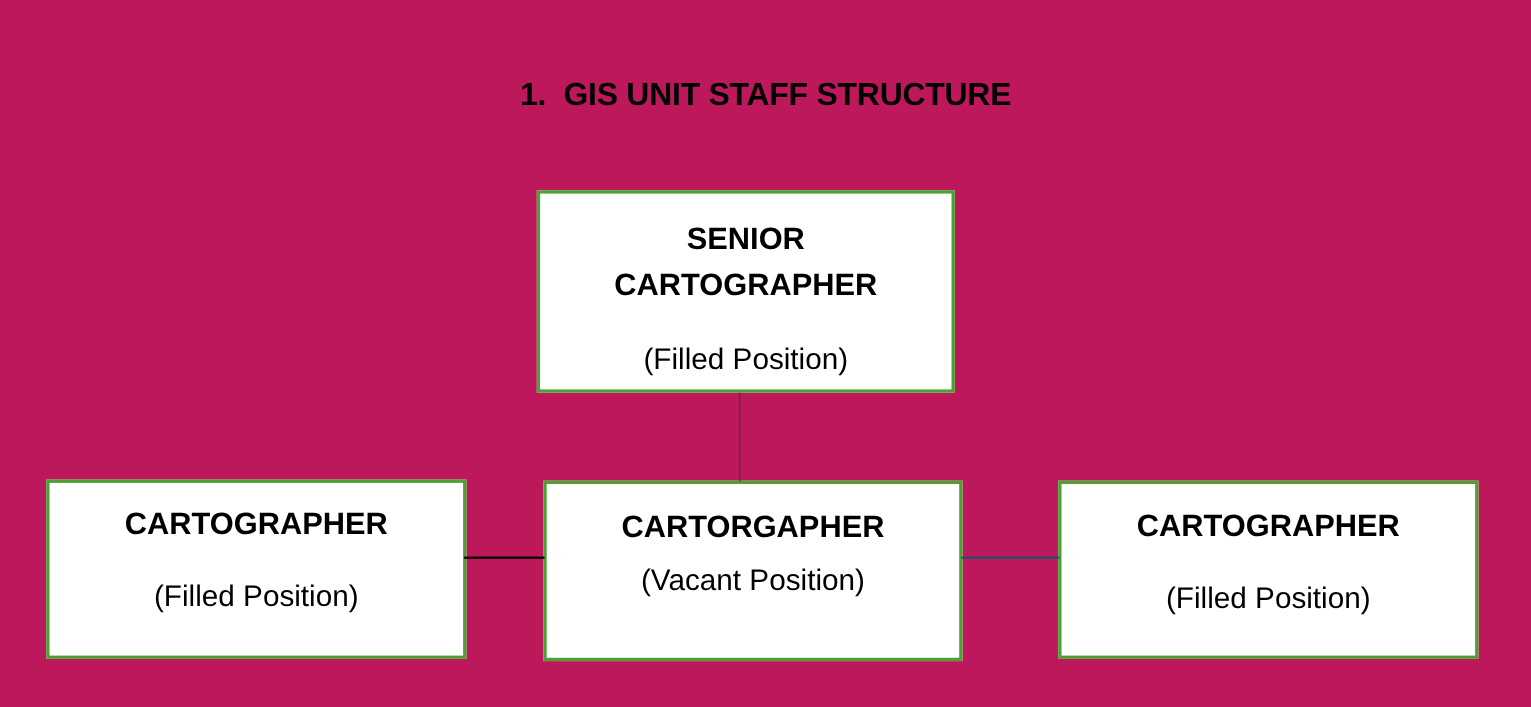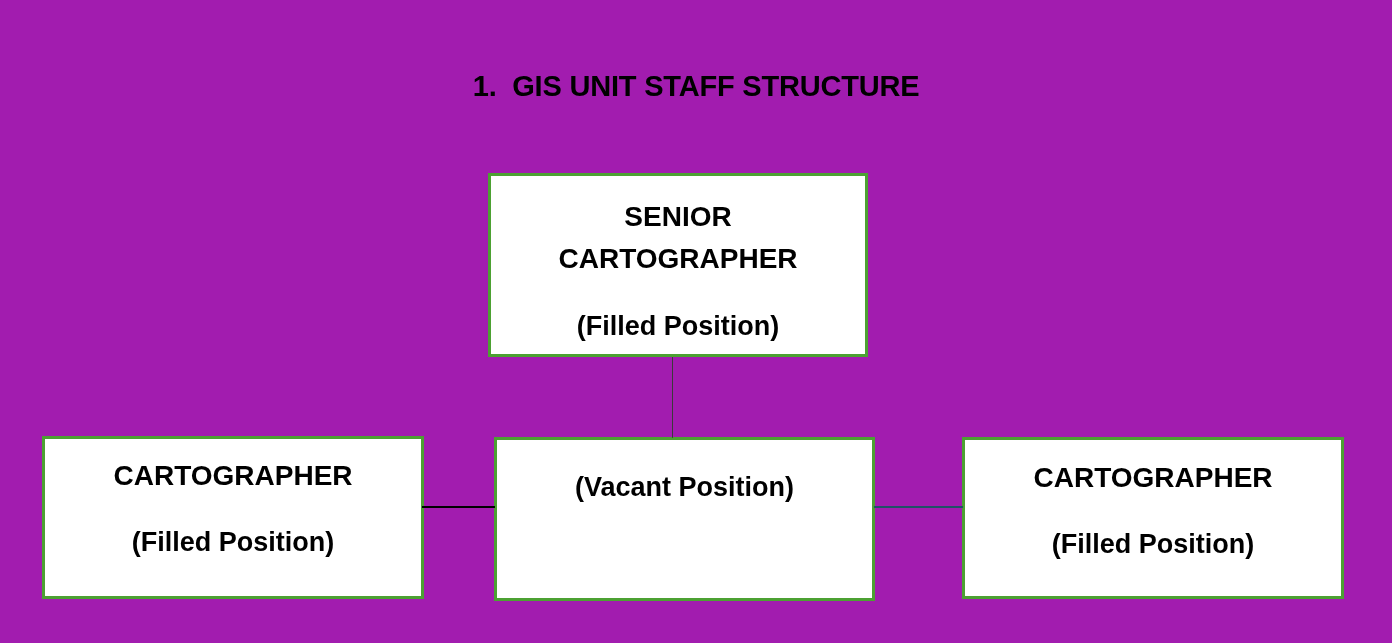--- a/index.html
+++ b/index.html
@@ -11,21 +11,21 @@
     width: 1392px;
     height: 643px;
     font-family: "Liberation Sans", sans-serif;
     color: #000000;
     overflow: hidden;
   }
   #canvas {
     position: relative;
     width: 1392px;
     height: 643px;
-    background: #a21caf;
+    background: #be185d;
   }
 
   
   .chart-title {
     position: absolute;
     left: 0;
     top: 70px;
     width: 1392px;
     text-align: center;
     font-size: 29px;
@@ -44,21 +44,21 @@
     border-color: #4CA132;
     text-align: center;
     color: #000000;
   }
   .node .title-line {
     font-weight: bold;
     white-space: nowrap;
     text-align: center;
   }
   .node .status-line {
-    font-weight: bold;
+    font-weight: normal;
     white-space: nowrap;
   }
 
   
   #node-senior {
     left: 488px;
     top: 173px;
     width: 380px;
     height: 184px;
     border-width: 3px;
@@ -171,20 +171,21 @@
     <div class="title-line">CARTOGRAPHER</div>
     <div class="status-line">(Filled Position)</div>
   </div>
 
   <div class="node" id="node-left">
     <div class="title-line">CARTOGRAPHER</div>
     <div class="status-line">(Filled Position)</div>
   </div>
 
   <div class="node" id="node-center">
+    <div class="title-line">CARTORGAPHER</div>
     <div class="status-line">(Vacant Position)</div>
   </div>
 
   <div class="node" id="node-right">
     <div class="title-line">CARTOGRAPHER</div>
     <div class="status-line">(Filled Position)</div>
   </div>
 
   <div class="connector-v" id="conn-senior-center"></div>
   <div class="connector-h" id="conn-left-center"></div>

